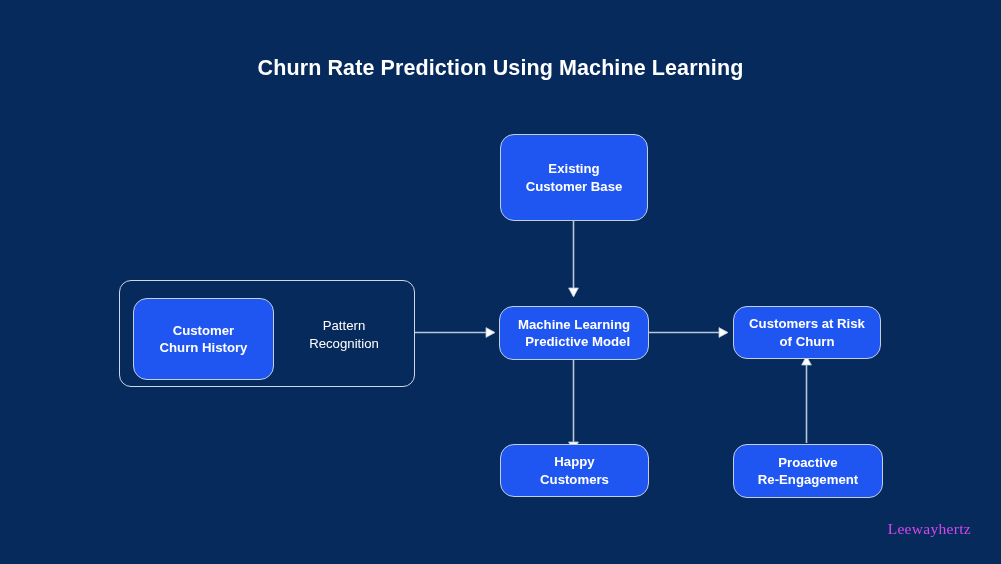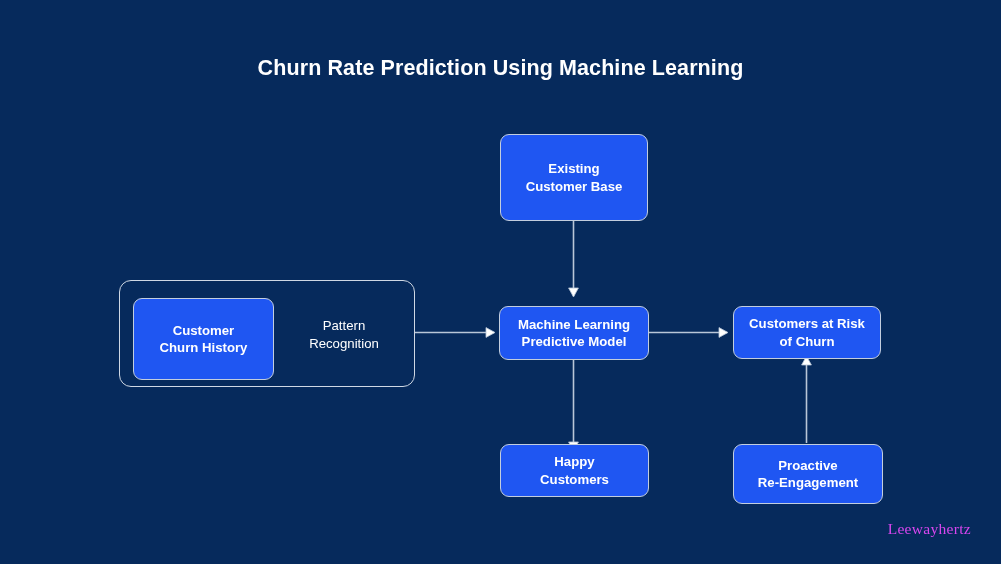--- a/index.html
+++ b/index.html
@@ -40,21 +40,21 @@
     top: 0;
     width: 1001px;
     height: 564px;
     pointer-events: none;
   }
 
   .node {
     position: absolute;
     background: #1f56f2;
     border: 1.3px solid #c3cede;
-    border-radius: 9px;
+    border-radius: 14px;
     color: #ffffff;
     font-size: 13.2px;
     font-weight: bold;
     line-height: 1.32;
     text-align: center;
     display: flex;
     align-items: center;
     justify-content: center;
     box-sizing: border-box;
     white-space: pre-line;
@@ -129,27 +129,27 @@
 Customer Base</div>
 
   <div class="group-box" style="left:119px; top:280px; width:296px; height:107px;"></div>
 
   <div class="node" style="left:133px; top:298px; width:141px; height:82px;">Customer
 Churn History</div>
 
   <div class="ghost-node" style="left:280px; top:298px; width:128px; height:73px;">Pattern
 Recognition</div>
 
-  <div class="node" style="left:499px; top:306px; width:150px; height:54px;">Machine Learning
+  <div class="node" style="left:499px; top:306px; width:150px; height:54px;text-align:right;">Machine Learning
 Predictive Model</div>
 
   <div class="node" style="left:500px; top:444px; width:149px; height:53px;">Happy
 Customers</div>
 
   <div class="node" style="left:733px; top:306px; width:148px; height:53px;">Customers at Risk
 of Churn</div>
 
-  <div class="node" style="left:733px; top:444px; width:150px; height:60px;">Proactive
+  <div class="node" style="left:733px; top:444px; width:150px; height:54px;">Proactive
 Re-Engagement</div>
 
   <div class="watermark">Leewayhertz</div>
 
 </div>
 
 </body></html>

